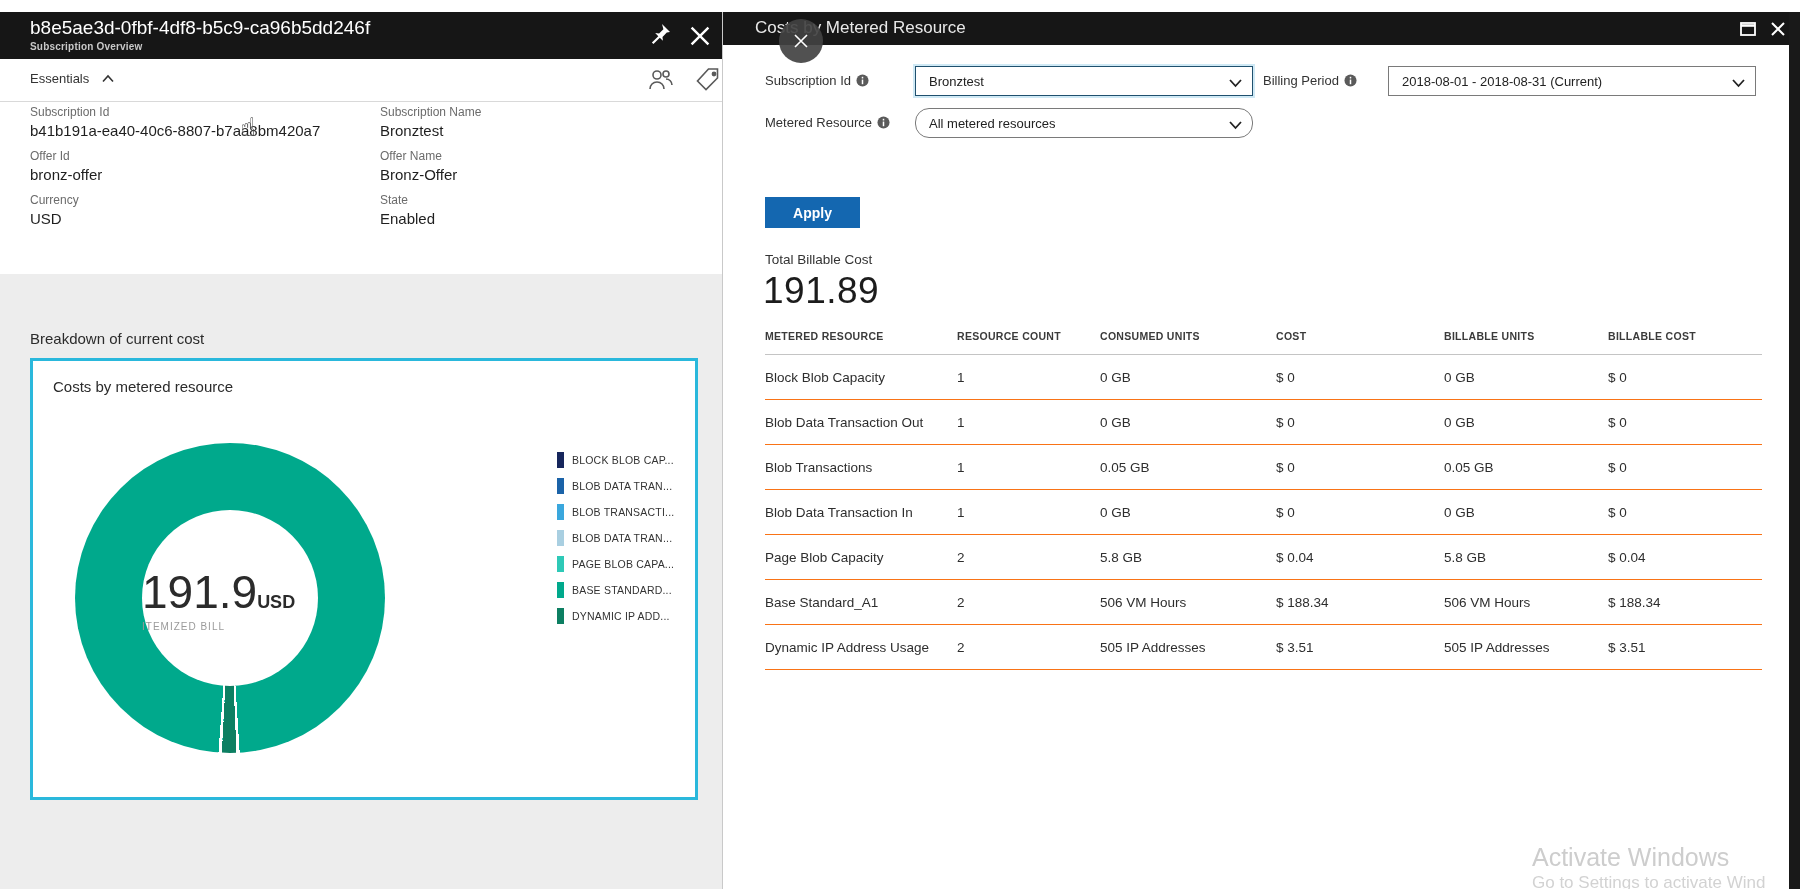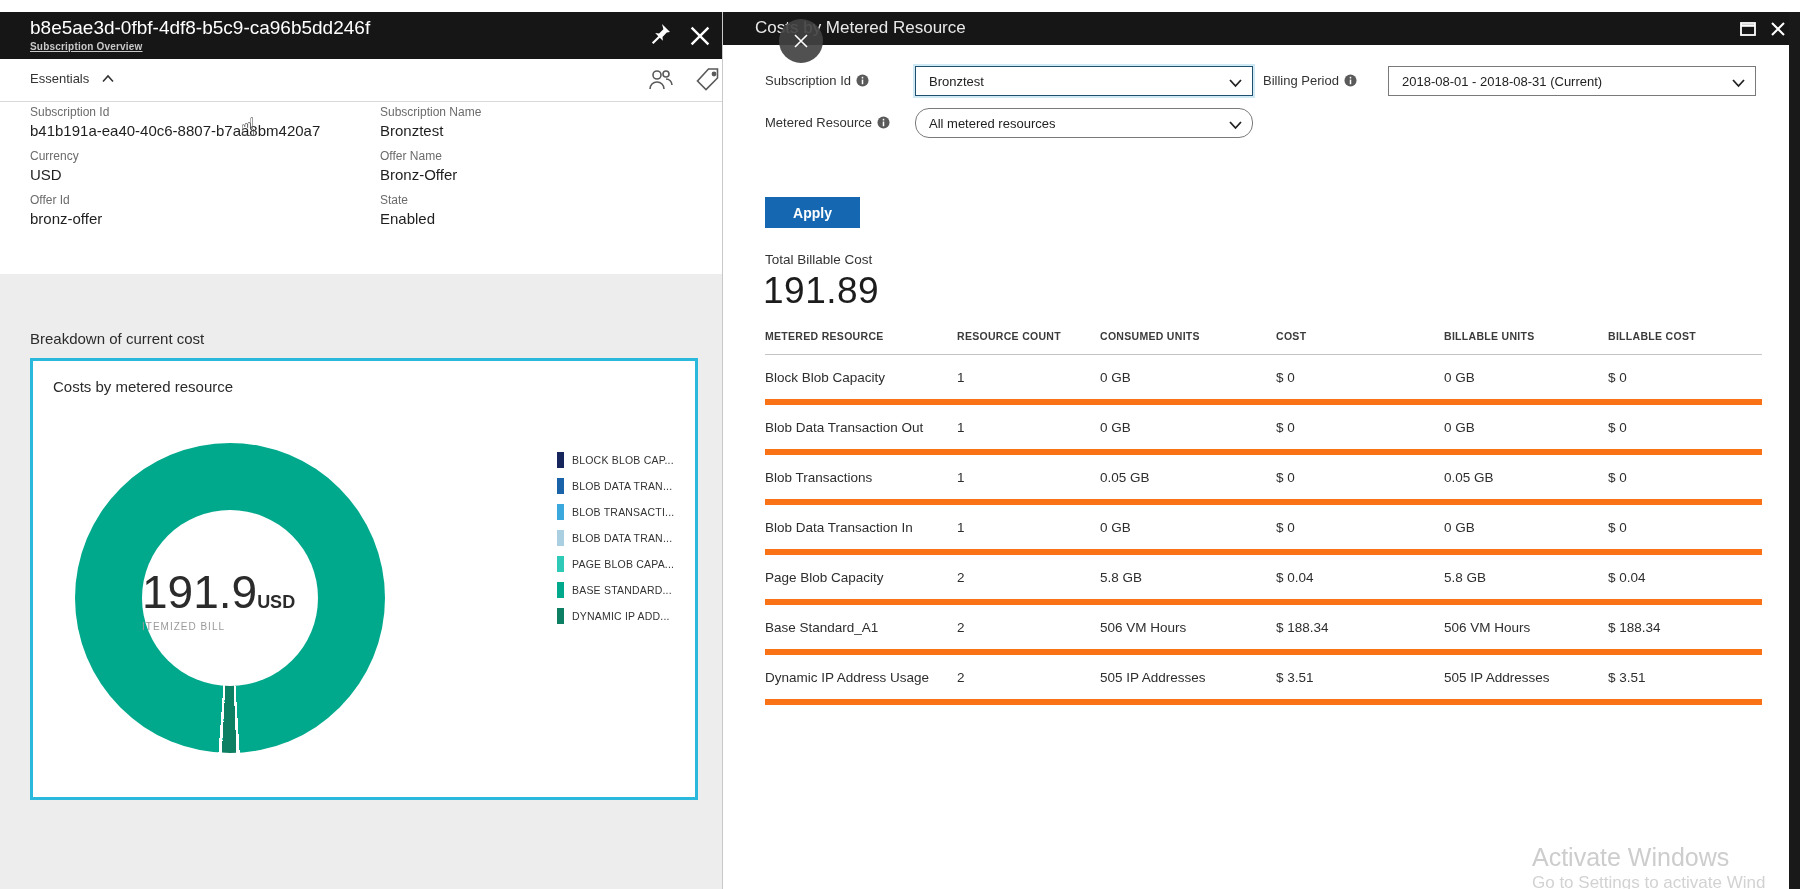--- a/index.html
+++ b/index.html
@@ -3,21 +3,21 @@
 <meta charset="utf-8">
 <style>
   html,body{margin:0;padding:0;background:#fff;}
   #screen{position:relative;width:1800px;height:889px;overflow:hidden;
     font-family:"Liberation Sans","DejaVu Sans",sans-serif;background:#fff;margin-top:12px;}
 
   
   .lpanel{position:absolute;left:0;top:0;width:722px;height:889px;background:#fff;}
   .lheader{position:absolute;left:0;top:0;width:722px;height:47px;background:var(--header-bg);}
   .ltitle{position:absolute;left:30px;top:5px;font-size:19px;color:#fff;white-space:nowrap;}
-  .lsub{position:absolute;left:30px;top:29px;font-size:10px;font-weight:bold;color:#c9c9c9;letter-spacing:.2px;text-decoration:underline;}
+  .lsub{position:absolute;left:30px;top:29px;font-size:10px;font-weight:bold;color:#c9c9c9;letter-spacing:.2px;}
   .hicon{position:absolute;top:10px;width:24px;height:24px;cursor:pointer;color:#fff;}
   .hicon svg{width:100%;height:100%;}
   .essrow{position:absolute;left:0;top:47px;width:722px;height:42px;background:#fff;border-bottom:1px solid #d9d9d9;padding-left:25px;}
   .esslabel{position:absolute;left:30px;top:12px;font-size:13px;color:#333;cursor:pointer;}
   .esslabel svg{width:12px;height:9px;margin-left:9px;}
   .toolicon{position:absolute;top:6px;width:30px;height:30px;color:#5a5a5a;cursor:pointer;}
   .toolicon svg{width:100%;height:100%;}
   .fieldcol{position:absolute;top:93px;}
   .field{margin-bottom:8px;}
   .f-label{font-size:12px;color:#6b6b6b;line-height:15px;}
@@ -63,21 +63,21 @@
   .select .chev svg{width:13px;height:10px;}
   .applybtn{position:absolute;left:765px;top:185px;width:95px;height:31px;background:var(--apply-blue);
     color:#fff;font-size:14px;font-weight:bold;border:none;cursor:pointer;
     display:flex;align-items:center;justify-content:center;font-family:inherit;}
   .totallabel{position:absolute;left:765px;top:240px;font-size:13.5px;color:#333;}
   .totalval{position:absolute;left:763px;top:258px;font-size:37px;font-weight:300;color:#1c1c1c;letter-spacing:.5px;}
 
   table.costs{position:absolute;left:765px;top:318px;border-collapse:collapse;table-layout:fixed;width:997px;}
   table.costs th{font-size:10.5px;color:#3b3b3b;text-align:left;font-weight:bold;letter-spacing:.3px;
     padding:0 8px 12px 0;border-bottom:1px solid #c4c4c4;}
-  table.costs td{font-size:13.5px;color:#2e2e2e;height:44px;padding:0 8px 0 0;border-bottom:6px solid #f97316;}
+  table.costs td{font-size:13.5px;color:#2e2e2e;height:44px;padding:0 8px 0 0;border-bottom:1px solid #f97316;}
 
   .watermark1{position:absolute;left:1532px;top:831px;font-size:25px;color:#cdcdcd;z-index:6;white-space:nowrap;}
   .watermark2{position:absolute;left:1532px;top:861px;font-size:17px;color:#d2d2d2;z-index:6;white-space:nowrap;}
   .rightstrip{position:absolute;left:1789px;top:0;width:11px;height:889px;background:#191919;z-index:5;}
 </style>
 </head>
 <body>
 
 <div id="screen" style="--header-bg: #161616; --accent-cyan: #2ab8dc; --apply-blue: #1467b0;">
 
@@ -119,26 +119,26 @@
         </svg>
       </div>
     </div>
 
     <div class="fieldcol" style="left:30px;" id="ess-left">
         <div class="field">
           <div class="f-label">Subscription Id</div>
           <div class="f-value">b41b191a-ea40-40c6-8807-b7aa8bm420a7</div>
         </div>
         <div class="field">
+          <div class="f-label">Offer Id</div>
+          <div class="f-value">bronz-offer</div>
+        </div>
+        <div class="field">
           <div class="f-label">Currency</div>
           <div class="f-value">USD</div>
-        </div>
-        <div class="field">
-          <div class="f-label">Offer Id</div>
-          <div class="f-value">bronz-offer</div>
         </div>
       </div>
     <div class="fieldcol" style="left:380px;" id="ess-right">
         <div class="field">
           <div class="f-label">Subscription Name</div>
           <div class="f-value">Bronztest</div>
         </div>
         <div class="field">
           <div class="f-label">Offer Name</div>
           <div class="f-value">Bronz-Offer</div>

